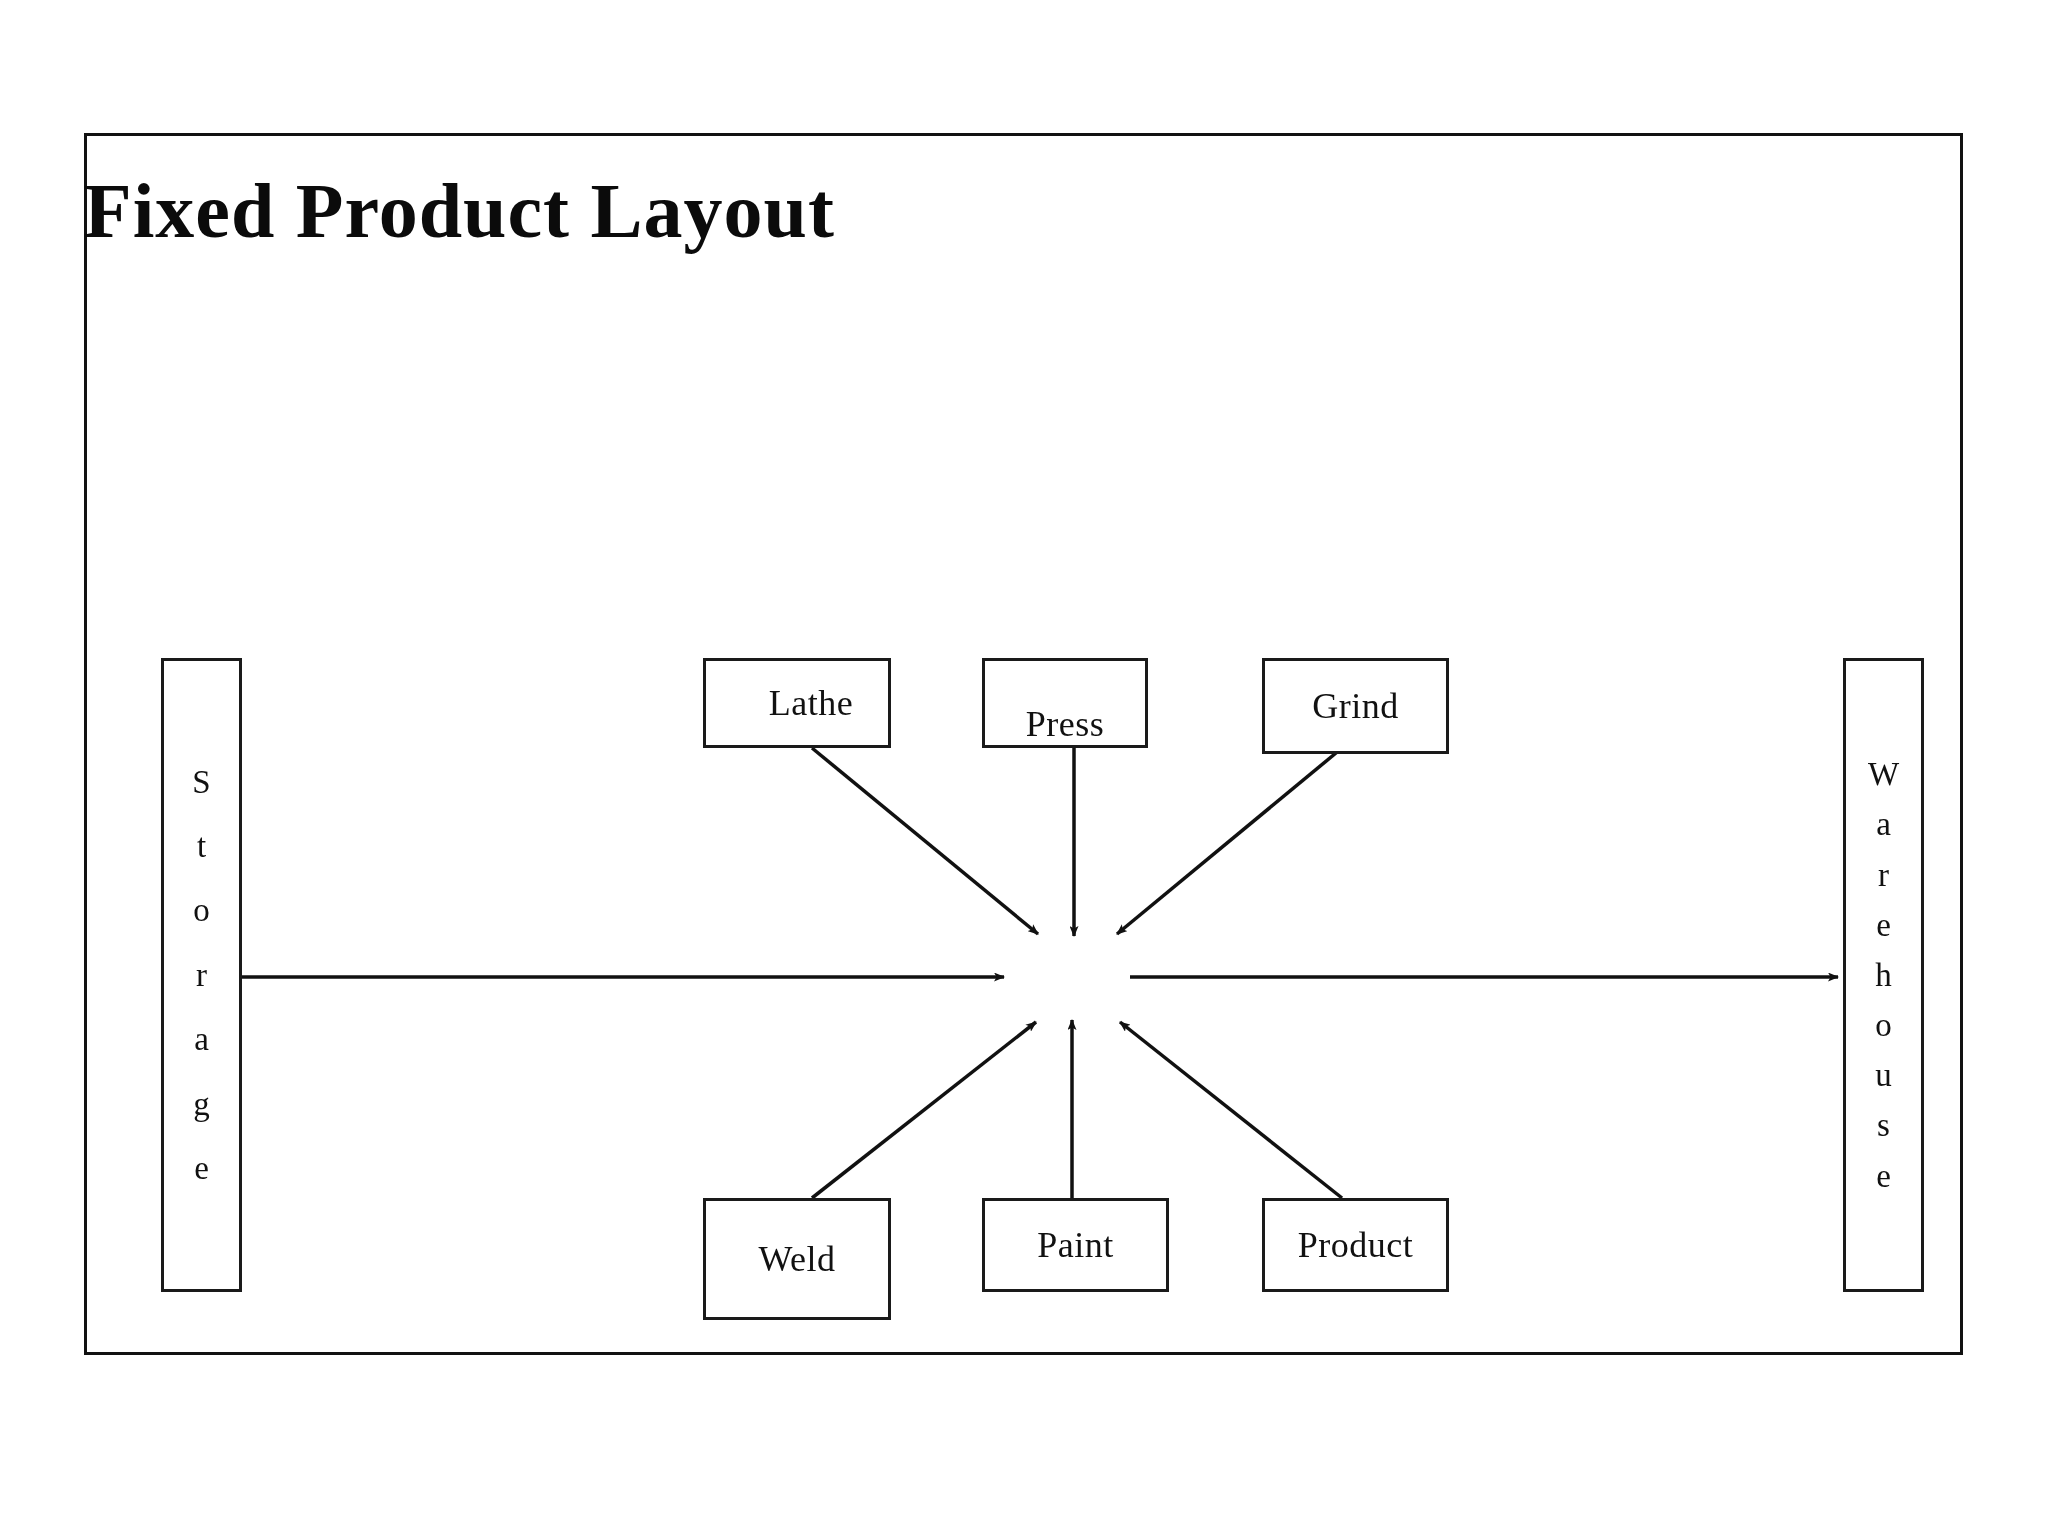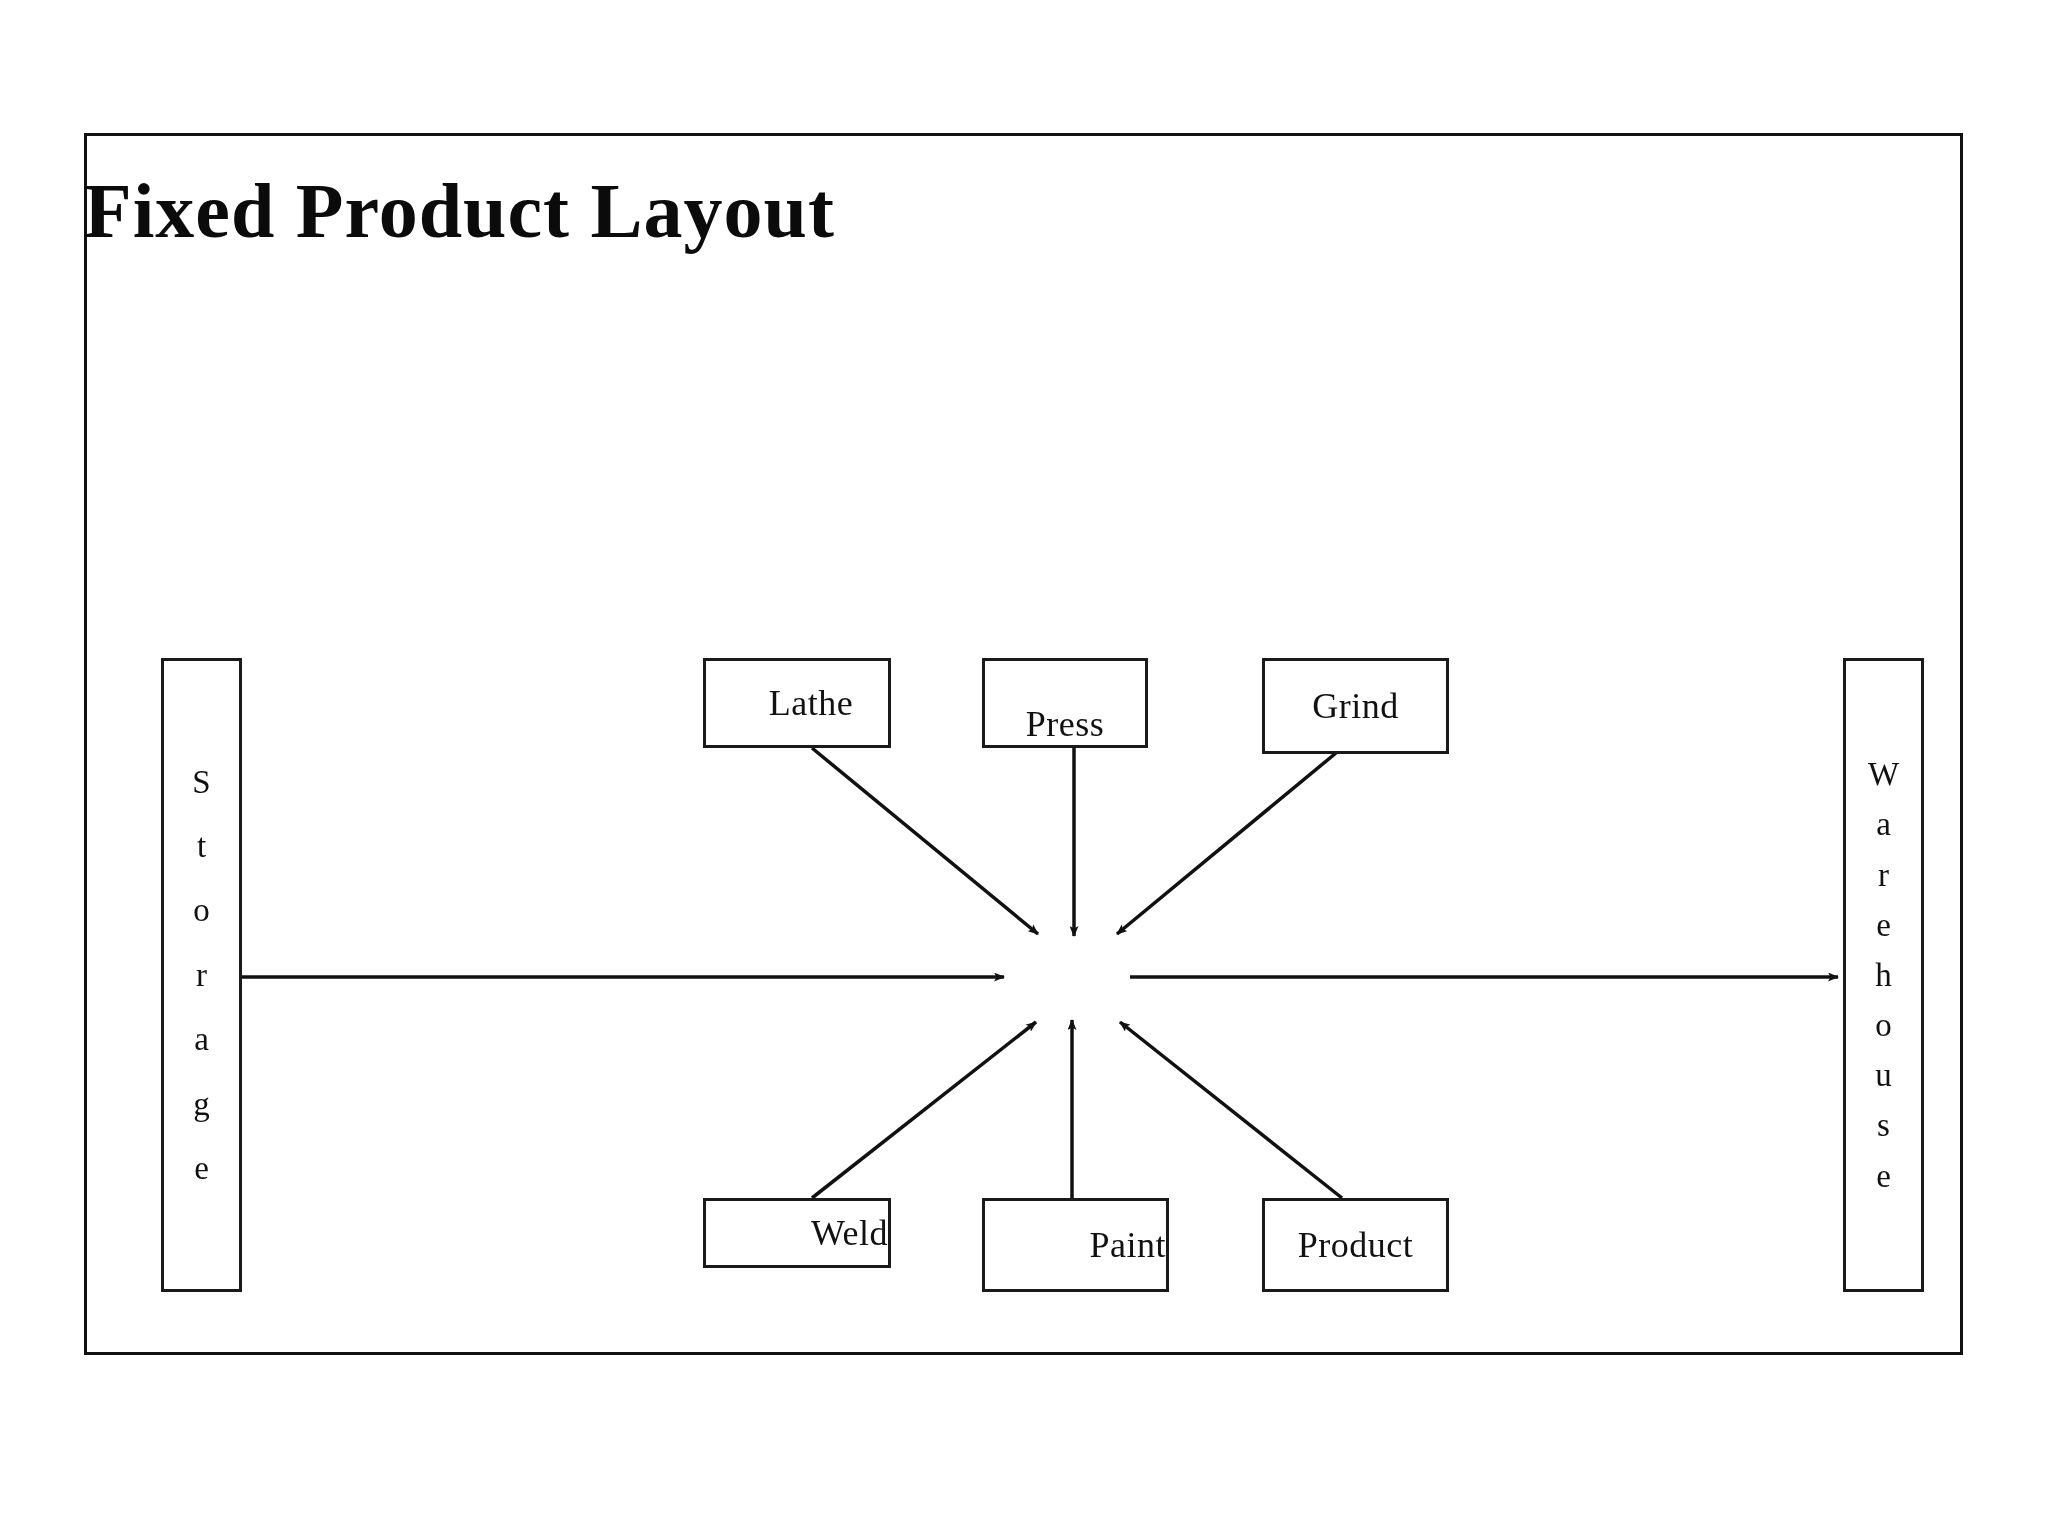--- a/index.html
+++ b/index.html
@@ -164,25 +164,25 @@
   </div>
 
   <div class="process-box" style="left:982px; top:658px; width:166px; height:90px;align-items:flex-end;">
     <span>Press</span>
   </div>
 
   <div class="process-box" style="left:1262px; top:658px; width:187px; height:96px;">
     <span>Grind</span>
   </div>
 
-  <div class="process-box" style="left:703px; top:1198px; width:188px; height:70px;justify-content:flex-end;">
+  <div class="process-box" style="left:703px; top:1198px; width:188px; height:122px;">
     <span>Weld</span>
   </div>
 
-  <div class="process-box" style="left:982px; top:1198px; width:187px; height:94px;justify-content:flex-end;">
+  <div class="process-box" style="left:982px; top:1198px; width:187px; height:94px;">
     <span>Paint</span>
   </div>
 
   <div class="process-box" style="left:1262px; top:1198px; width:187px; height:94px;">
     <span>Product</span>
   </div>
 
 </div>
 
 </body></html>

